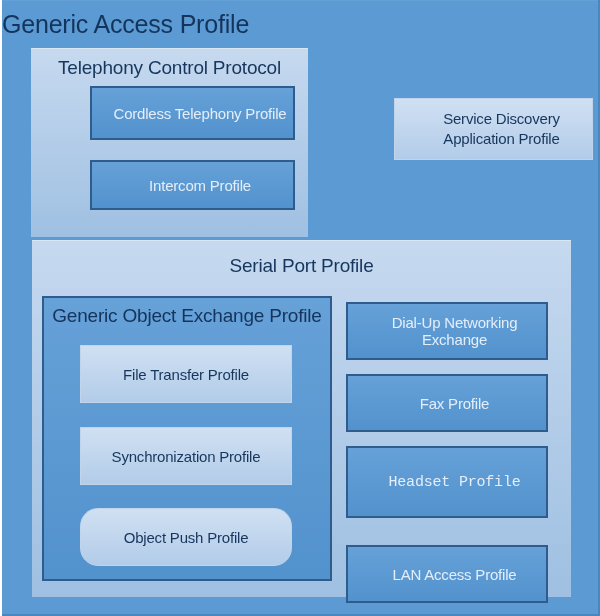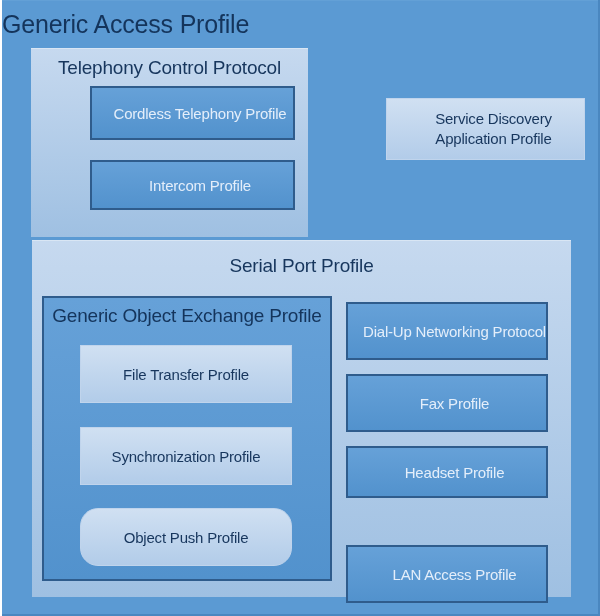--- a/index.html
+++ b/index.html
@@ -45,39 +45,39 @@
     position:absolute;
     background:linear-gradient(to bottom,#d0e0f2 0%,#b2cce9 100%);
     border:1px solid #c0d4ec;
     box-sizing:border-box;
     display:flex;align-items:center;justify-content:center;
     text-align:center;
     font-size:15px;color:#17365d;
   }
   .box-cordless{left:59px;top:37px;width:205px;height:54px;}
   .box-intercom{left:59px;top:111px;width:205px;height:50px;}
-  .box-sdap{left:384px;top:98px;width:199px;height:62px;padding-left:16px;}
+  .box-sdap{left:392px;top:98px;width:199px;height:62px;padding-left:16px;}
   .box-sdap .wrap{display:inline-block;max-width:165px;line-height:1.35;}
   
   .goep{
     position:absolute;left:10px;top:55px;width:290px;height:285px;
     background:linear-gradient(to bottom,#66a1d8 0%,#5292cd 100%);
     border:2px solid #2f5c8c;
     box-sizing:border-box;
   }
   .goep-title{
     position:absolute;top:7px;left:0;width:100%;text-align:center;
     font-size:19px;color:#14345b;
   }
   .box-file{left:36px;top:47px;width:212px;height:58px;}
   .box-sync{left:36px;top:129px;width:212px;height:58px;}
   .box-push{left:36px;top:210px;width:212px;height:58px;border-radius:18px;}
   .box-dialup{left:314px;top:61px;width:202px;height:58px;}
   .box-fax{left:314px;top:133px;width:202px;height:58px;}
-  .box-headset{left:314px;top:205px;width:202px;height:52px;}
+  .box-headset{left:314px;top:205px;width:202px;height:72px;font-family:Liberation Mono, monospace;}
   .box-lan{left:314px;top:277px;width:202px;height:58px;margin-top:27px;}
 </style>
 </head>
 <body>
 
 <div class="page">
 
   <div class="main-title">Generic Access Profile</div>
 
   <div class="panel panel-tcp">
@@ -104,21 +104,21 @@
       </div>
       <div class="lightbox box-sync">
         <span>Synchronization Profile</span>
       </div>
       <div class="lightbox box-push">
         <span>Object Push Profile</span>
       </div>
     </div>
 
     <div class="bluebox box-dialup">
-      <span>Dial-Up Networking Protocol</span>
+      <span>Dial-Up Networking Exchange</span>
     </div>
     <div class="bluebox box-fax">
       <span>Fax Profile</span>
     </div>
     <div class="bluebox box-headset">
       <span>Headset Profile</span>
     </div>
     <div class="bluebox box-lan">
       <span>LAN Access Profile</span>
     </div>

